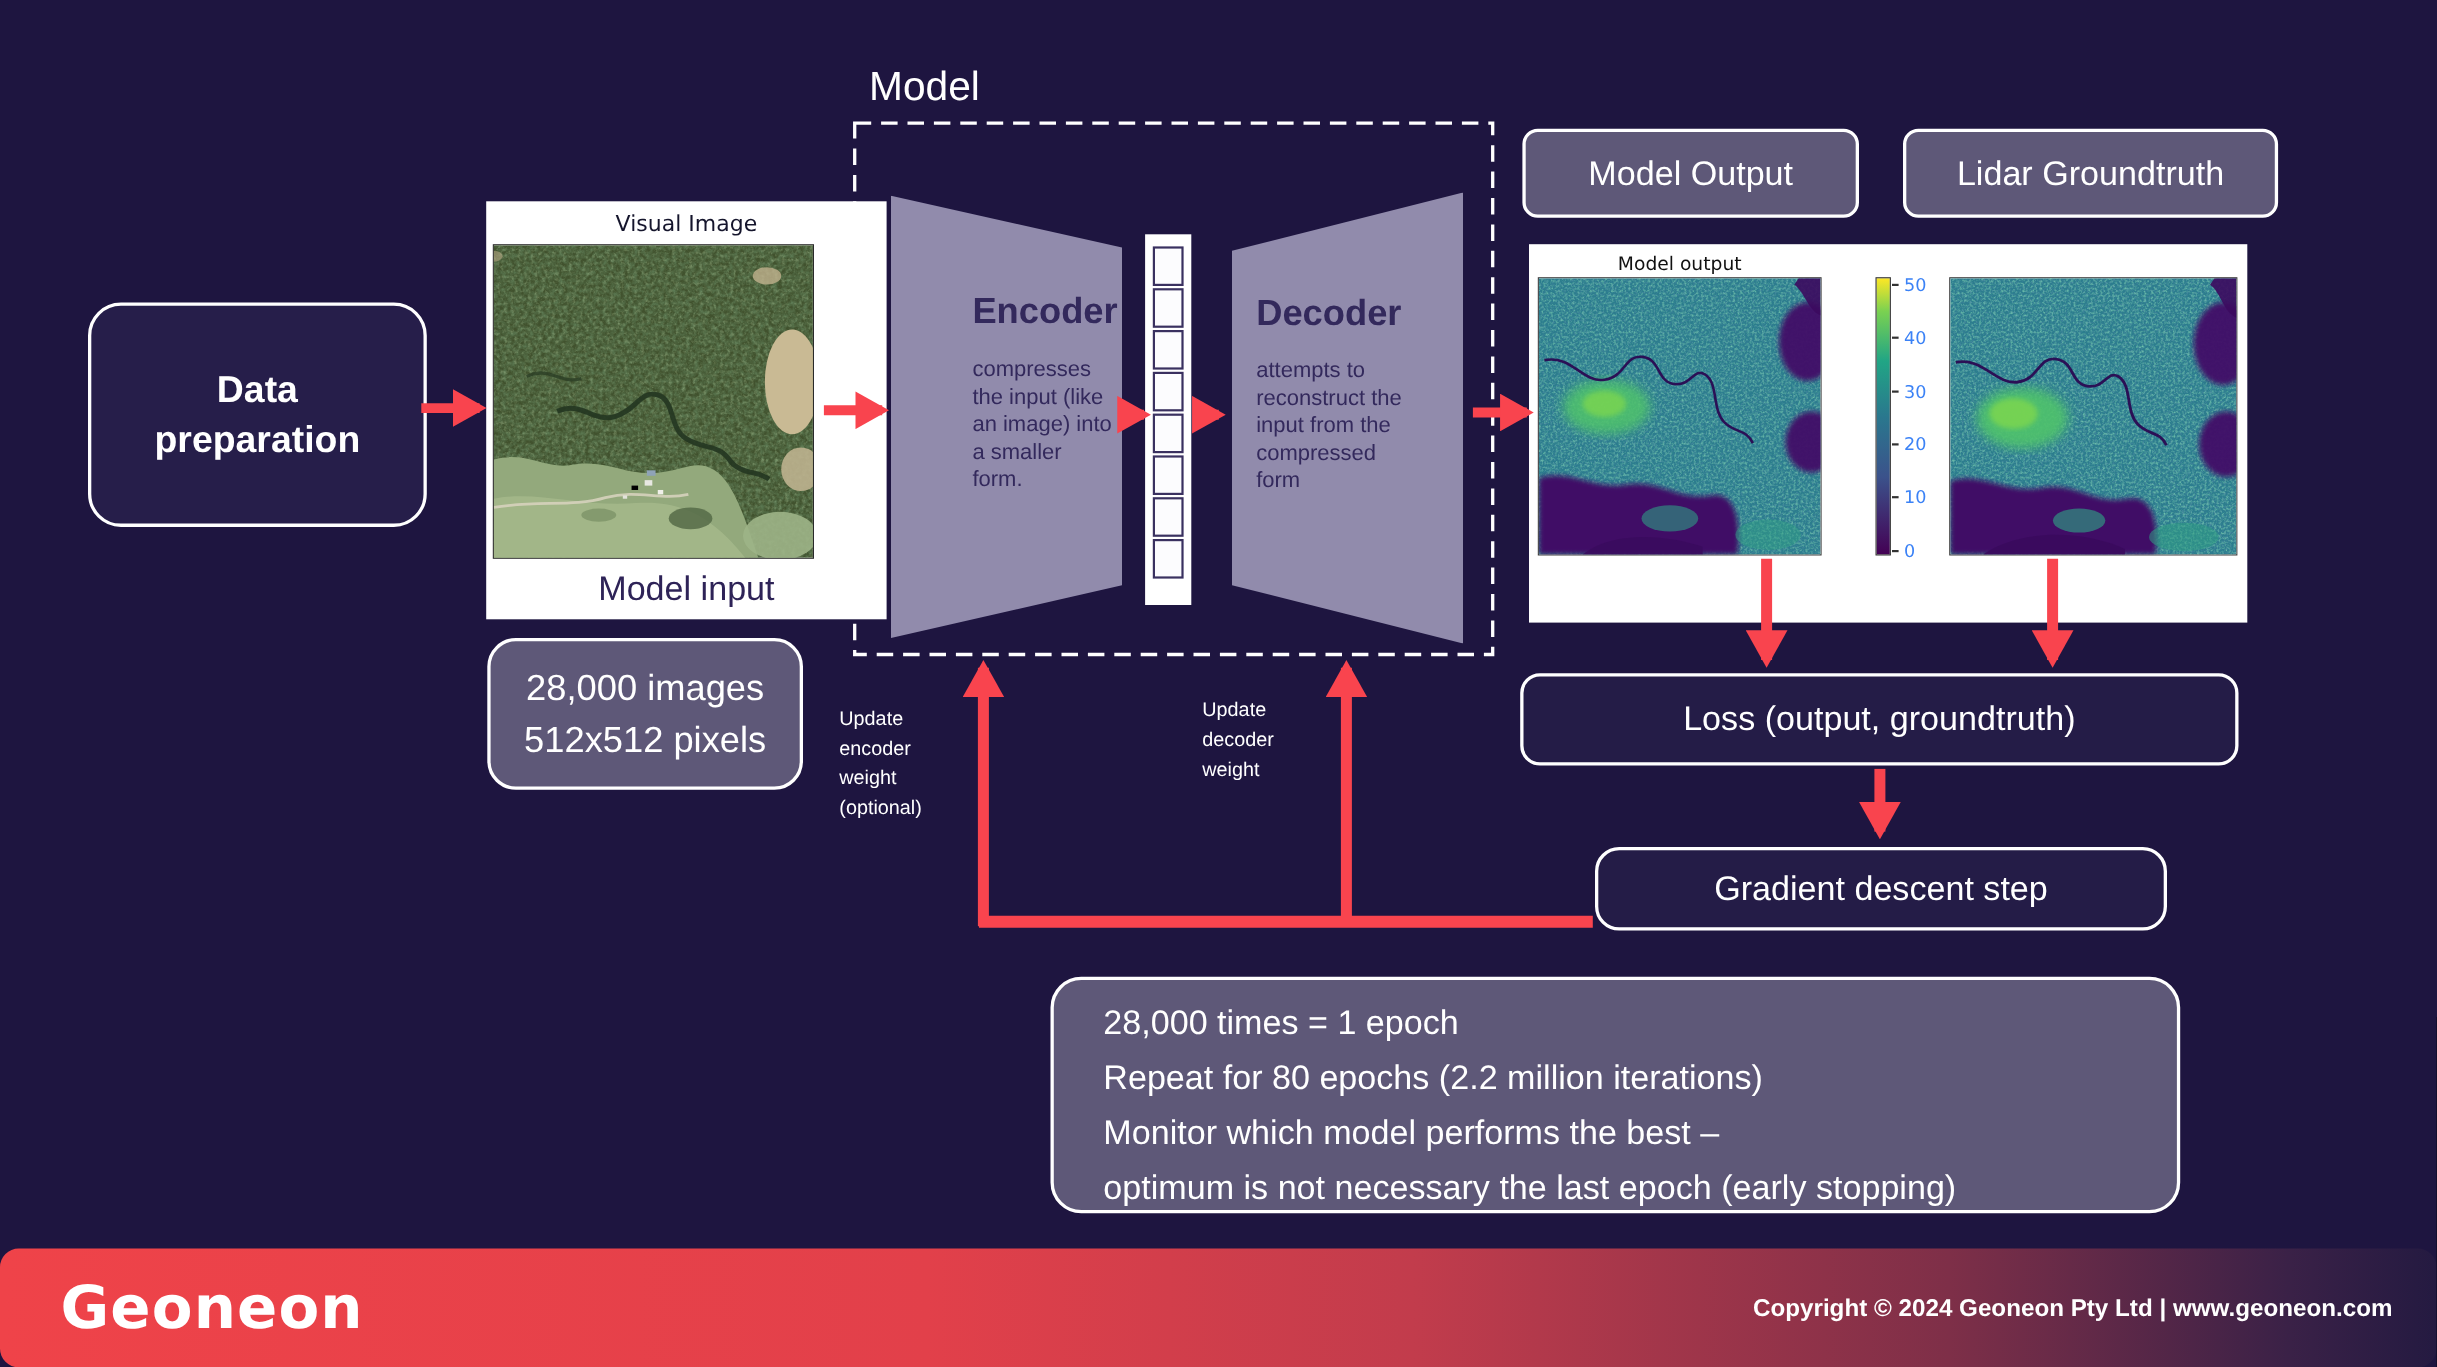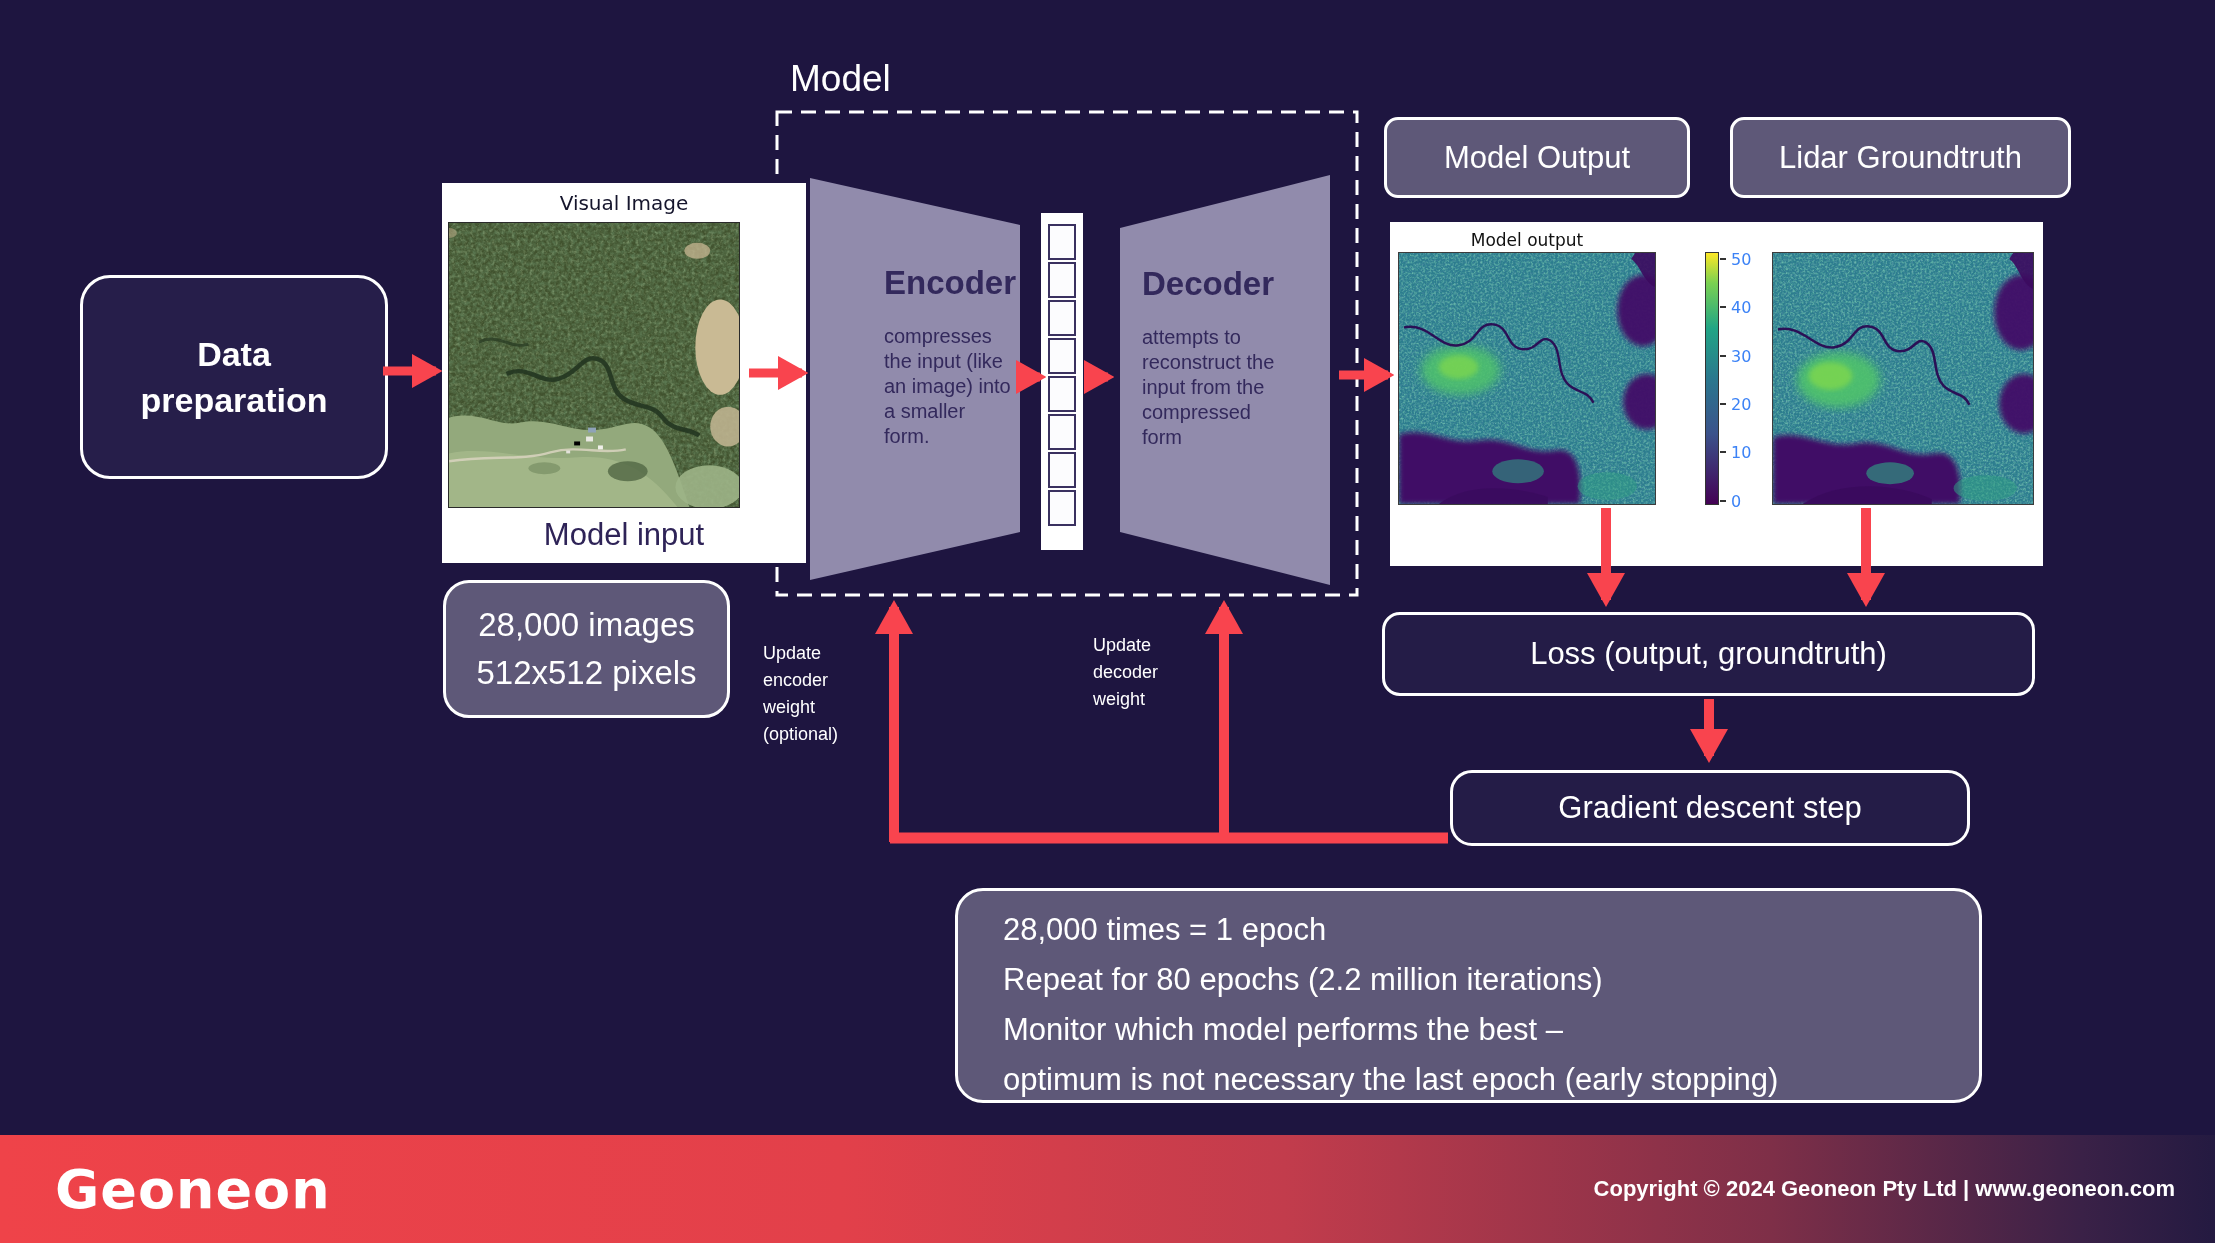--- a/index.html
+++ b/index.html
@@ -100,20 +100,21 @@
     left:955px; top:888px; width:1027px; height:215px; box-sizing:border-box;
     background:#5e5878; border:3px solid #fff; border-radius:28px;
     padding:14px 0 0 45px;
   }
   #training-box .note-line{ font-size:31px; line-height:50px; }
 
   
   #footer{
     left:0; top:1135px; width:2215px; height:108px;
     background:linear-gradient(90deg,#ef4349 0%,#e2404a 38%,#c23c4c 58%,#7e2f48 80%,#3a2147 94%,#241a41 100%);
+    border-radius:17px;
   }
   #logo{
     position:absolute; left:55px; top:50%; transform:translateY(-50%);
     font-family:"DejaVu Sans", sans-serif; font-weight:bold; font-size:54px; letter-spacing:1px;
   }
   #copyright{
     position:absolute; right:40px; top:50%; transform:translateY(-50%);
     font-size:22px; font-weight:bold;
   }
 

